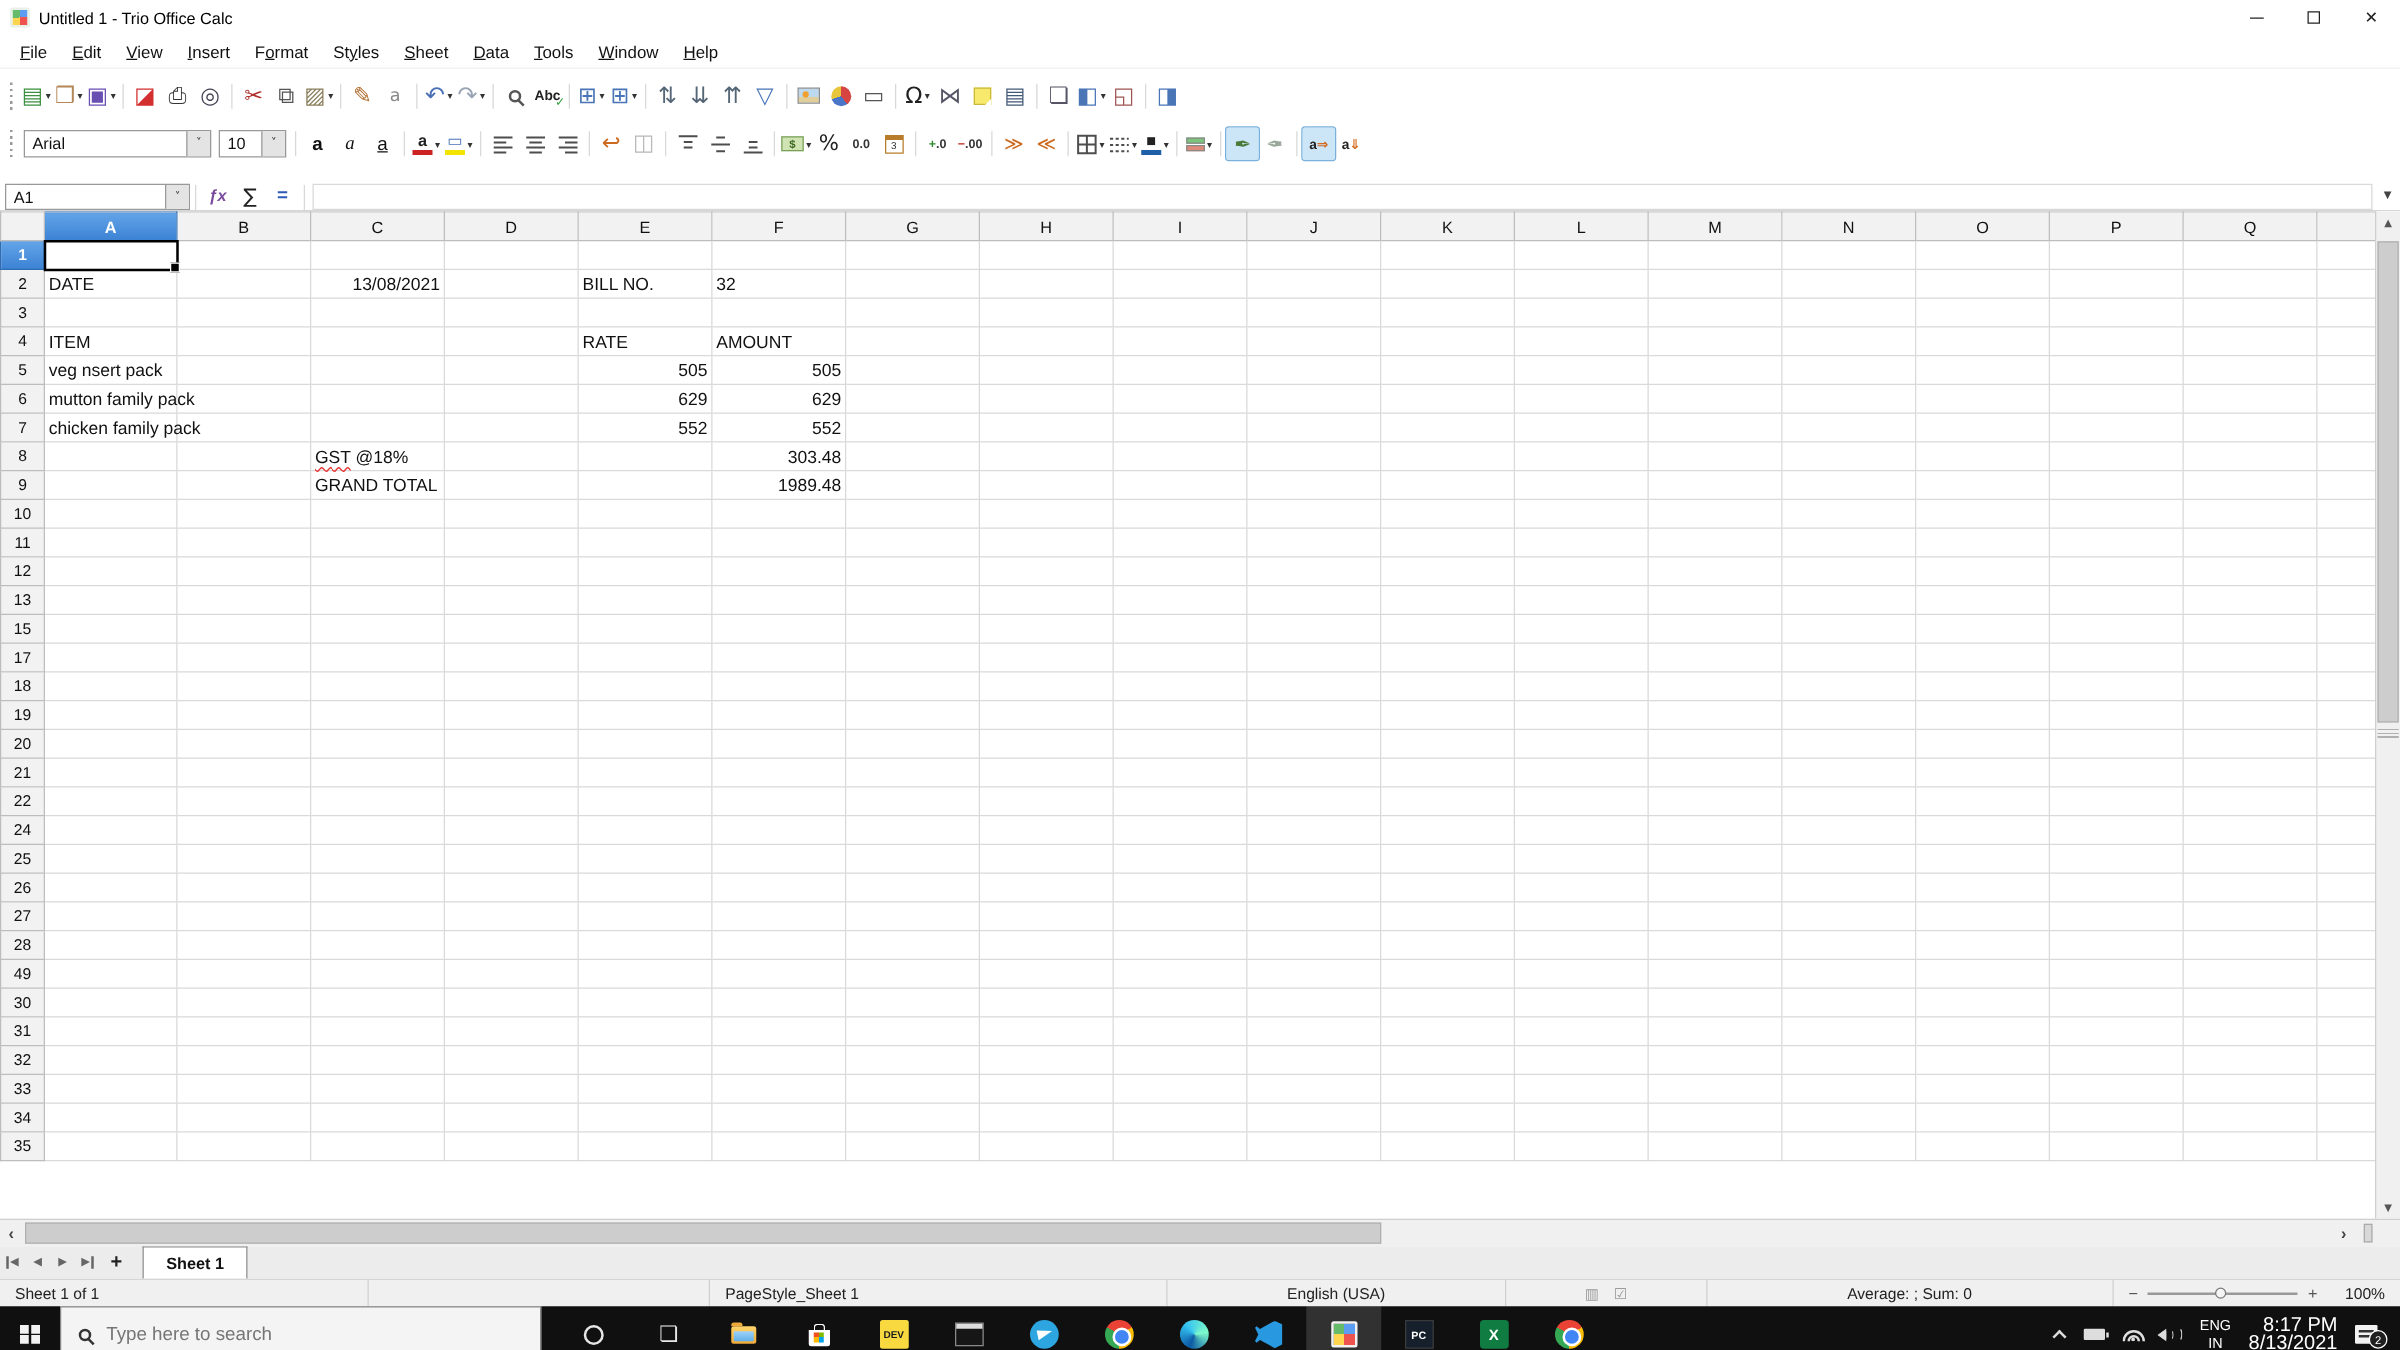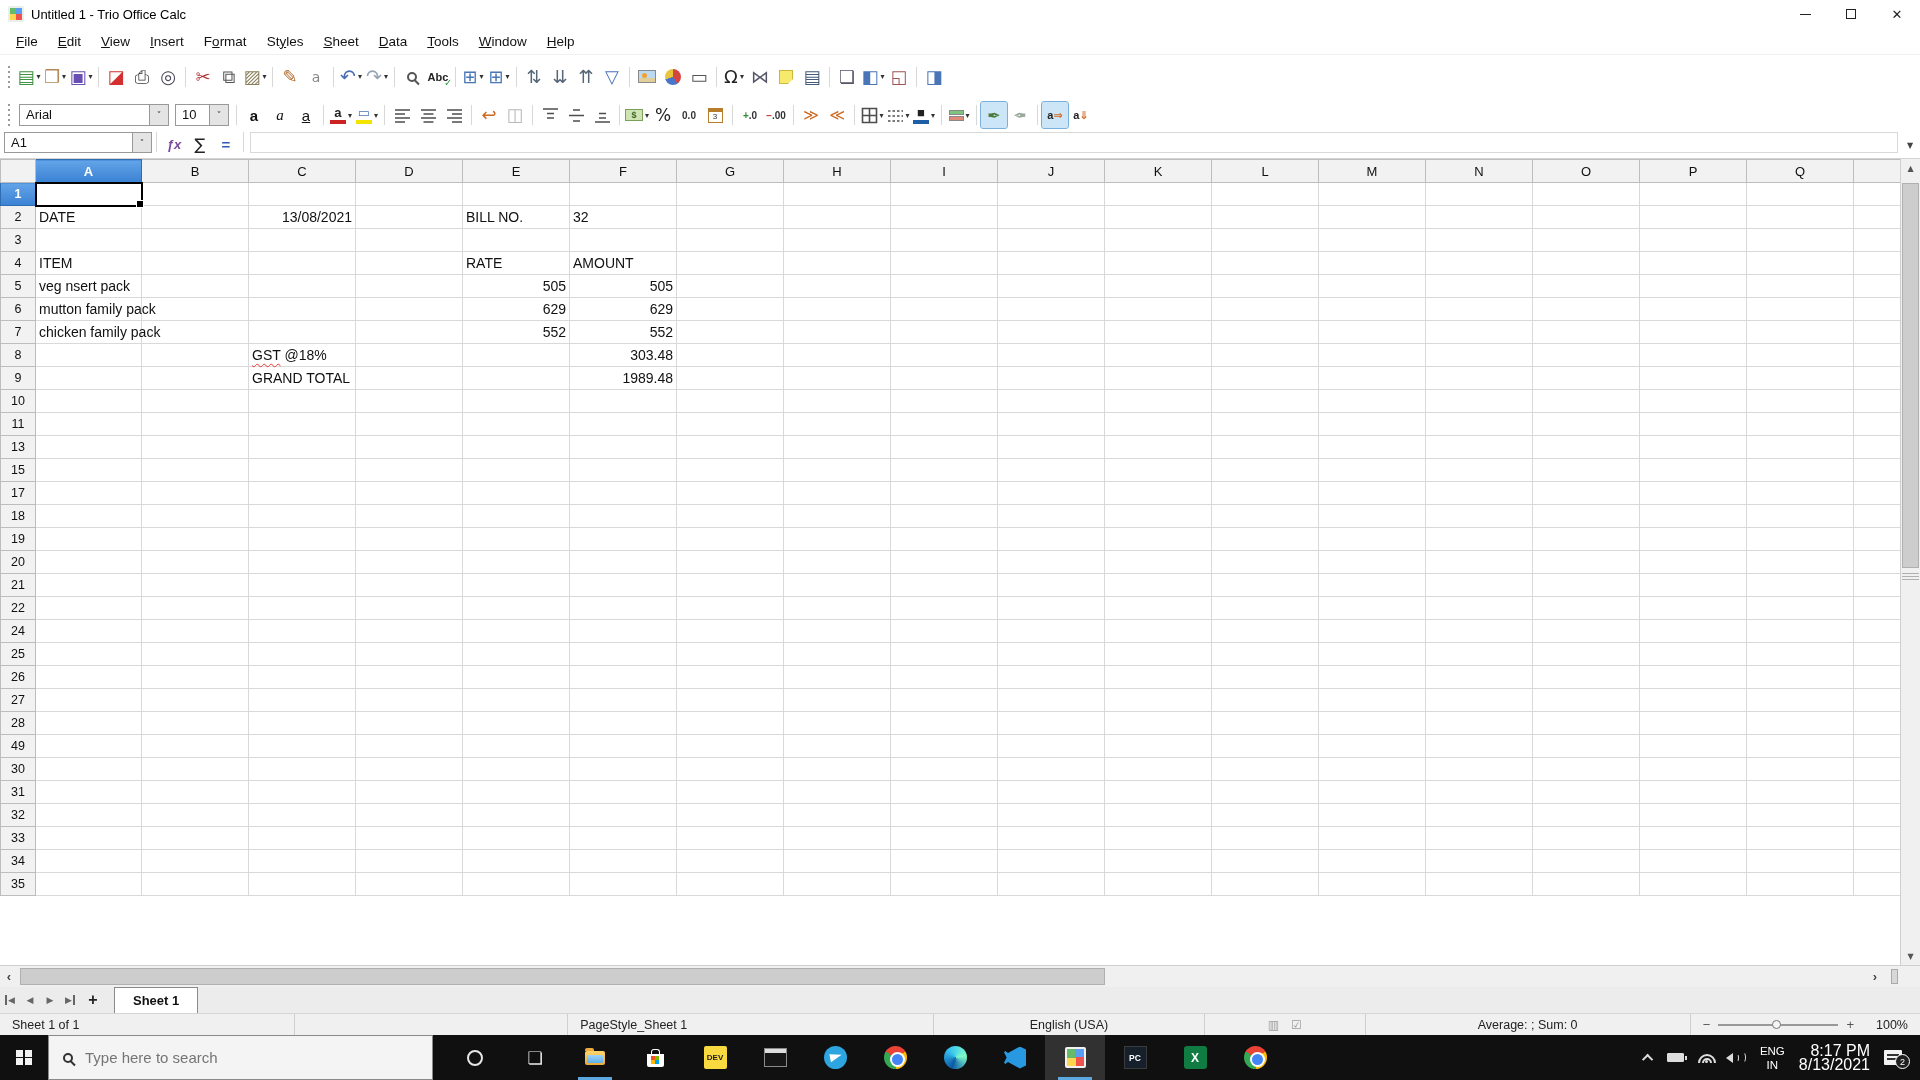--- a/index.html
+++ b/index.html
@@ -49,21 +49,21 @@
   .txtdir { font-size:11px; font-weight:bold; color:#222; }
   .txtdir .arr { color:#d2691e; font-family:"DejaVu Sans",sans-serif; }
   .pen { font-family:"DejaVu Sans",sans-serif; font-size:16px; color:#4a7a3a; }
   .pen.flip { display:inline-block; transform:scaleX(-1); color:#9aa89a; }
 
   .combo { height:22px; border:1px solid #999; background:#fff; display:flex; align-items:stretch; margin:0 3px; flex:0 0 auto; }
   .combo-text { padding:2px 6px; font-size:13px; flex:1; white-space:nowrap; overflow:hidden; }
   .combo-btn { width:19px; background:#e4e4e4; border-left:1px solid #999; display:flex; align-items:center; justify-content:center; font-size:9px; color:#333; font-family:"DejaVu Sans",sans-serif; }
 
   
-  .formulabar { height:27px; background:#fff; border-bottom:1px solid #d5d5d5; display:flex; align-items:flex-start; padding-left:4px; flex:0 0 auto; }
+  .formulabar { height:27px; background:#fff; border-bottom:1px solid #d5d5d5; display:flex; align-items:flex-end; padding-left:4px; flex:0 0 auto;margin-top:10px; }
   .namebox { width:148px; height:21px; border:1px solid #999; display:flex; align-items:stretch; background:#fff; }
   .namebox .val { flex:1; font-size:13px; padding:2px 6px; }
   .fb-btn { min-width:26px; height:24px; display:flex; align-items:center; justify-content:center; }
   .fx { font-style:italic; font-weight:bold; color:#7a4a9e; font-size:13px; }
   .sigma { font-size:16px; color:#222; font-family:"DejaVu Sans",sans-serif; }
   .equals { font-size:15px; font-weight:bold; color:#2f5bb7; }
   .fb-input { flex:1; height:21px; border:1px solid #d9d9d9; margin:0 2px; background:#fff; font-size:13px; padding:0 4px; }
   .fb-exp { width:20px; height:100%; display:flex; align-items:center; justify-content:center; font-size:8px; color:#444; font-family:"DejaVu Sans",sans-serif; }
 
   
@@ -761,20 +761,41 @@
               <td class="" style="text-align:left"></td>
               <td class="" style="text-align:left"></td>
               <td class="" style="text-align:left"></td>
               <td class="" style="text-align:left"></td>
               <td class="" style="text-align:left"></td>
               <td class="" style="text-align:left"></td>
               <td class="" style="text-align:left"></td>
               <td></td>
             </tr>
             <tr>
+              <th class="rowh ">12</th>
+              <td class="" style="text-align:left"></td>
+              <td class="" style="text-align:left"></td>
+              <td class="" style="text-align:left"></td>
+              <td class="" style="text-align:left"></td>
+              <td class="" style="text-align:left"></td>
+              <td class="" style="text-align:left"></td>
+              <td class="" style="text-align:left"></td>
+              <td class="" style="text-align:left"></td>
+              <td class="" style="text-align:left"></td>
+              <td class="" style="text-align:left"></td>
+              <td class="" style="text-align:left"></td>
+              <td class="" style="text-align:left"></td>
+              <td class="" style="text-align:left"></td>
+              <td class="" style="text-align:left"></td>
+              <td class="" style="text-align:left"></td>
+              <td class="" style="text-align:left"></td>
+              <td class="" style="text-align:left"></td>
+              <td></td>
+            </tr>
+            <tr>
               <th class="rowh ">13</th>
               <td class="" style="text-align:left"></td>
               <td class="" style="text-align:left"></td>
               <td class="" style="text-align:left"></td>
               <td class="" style="text-align:left"></td>
               <td class="" style="text-align:left"></td>
               <td class="" style="text-align:left"></td>
               <td class="" style="text-align:left"></td>
               <td class="" style="text-align:left"></td>
               <td class="" style="text-align:left"></td>

